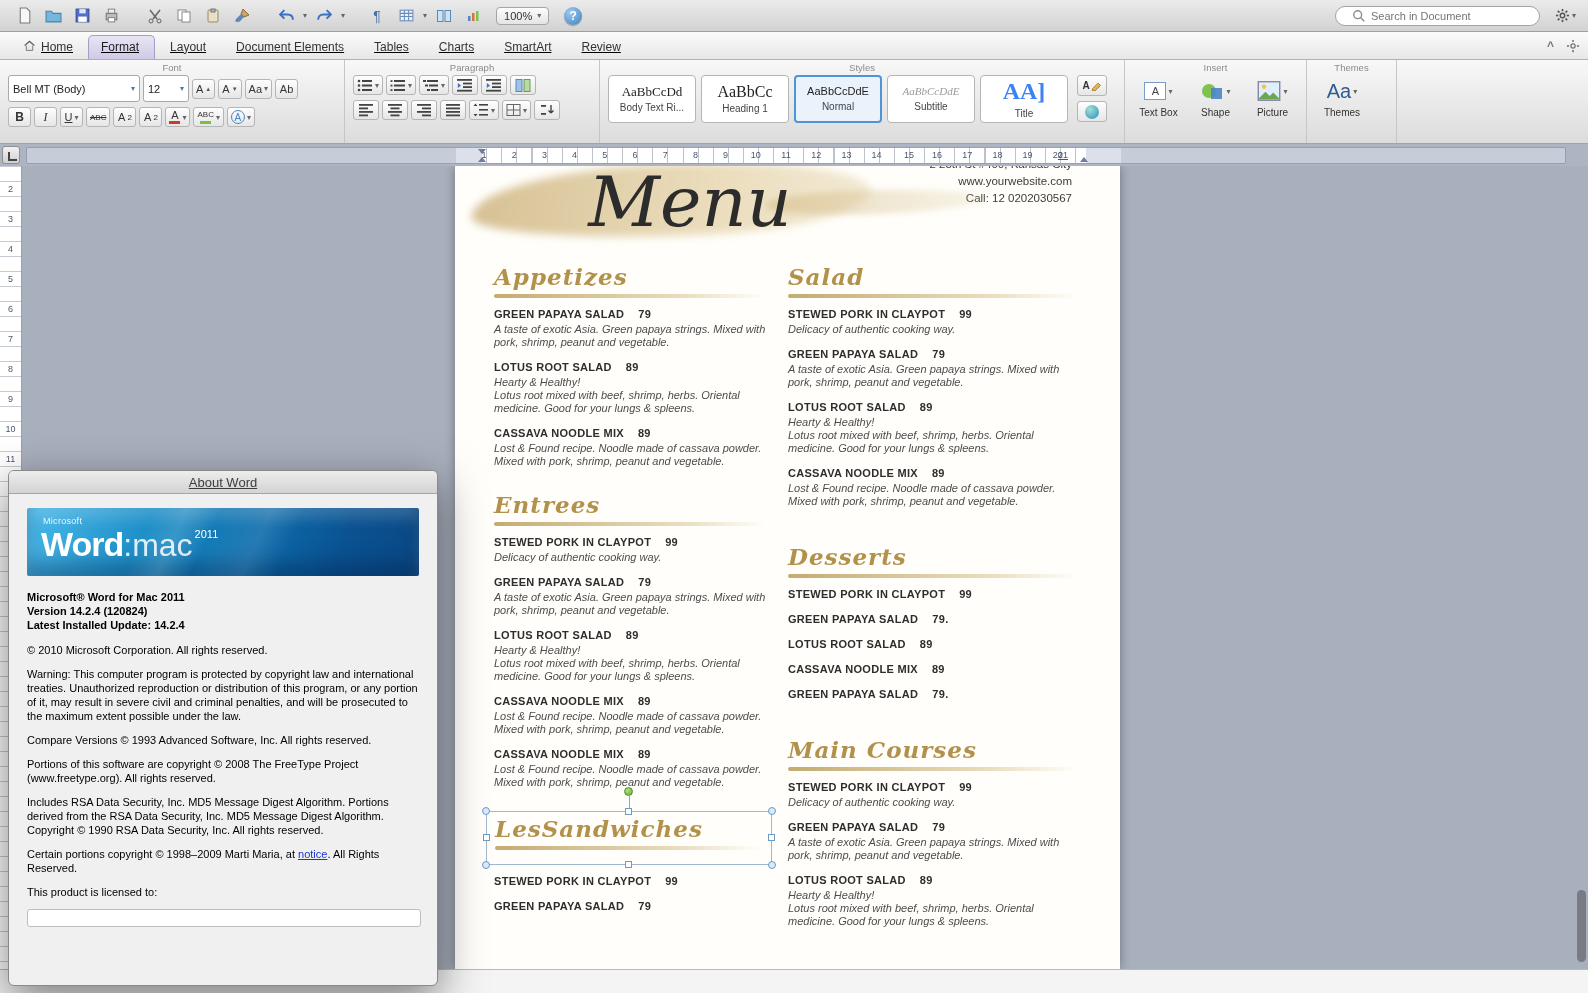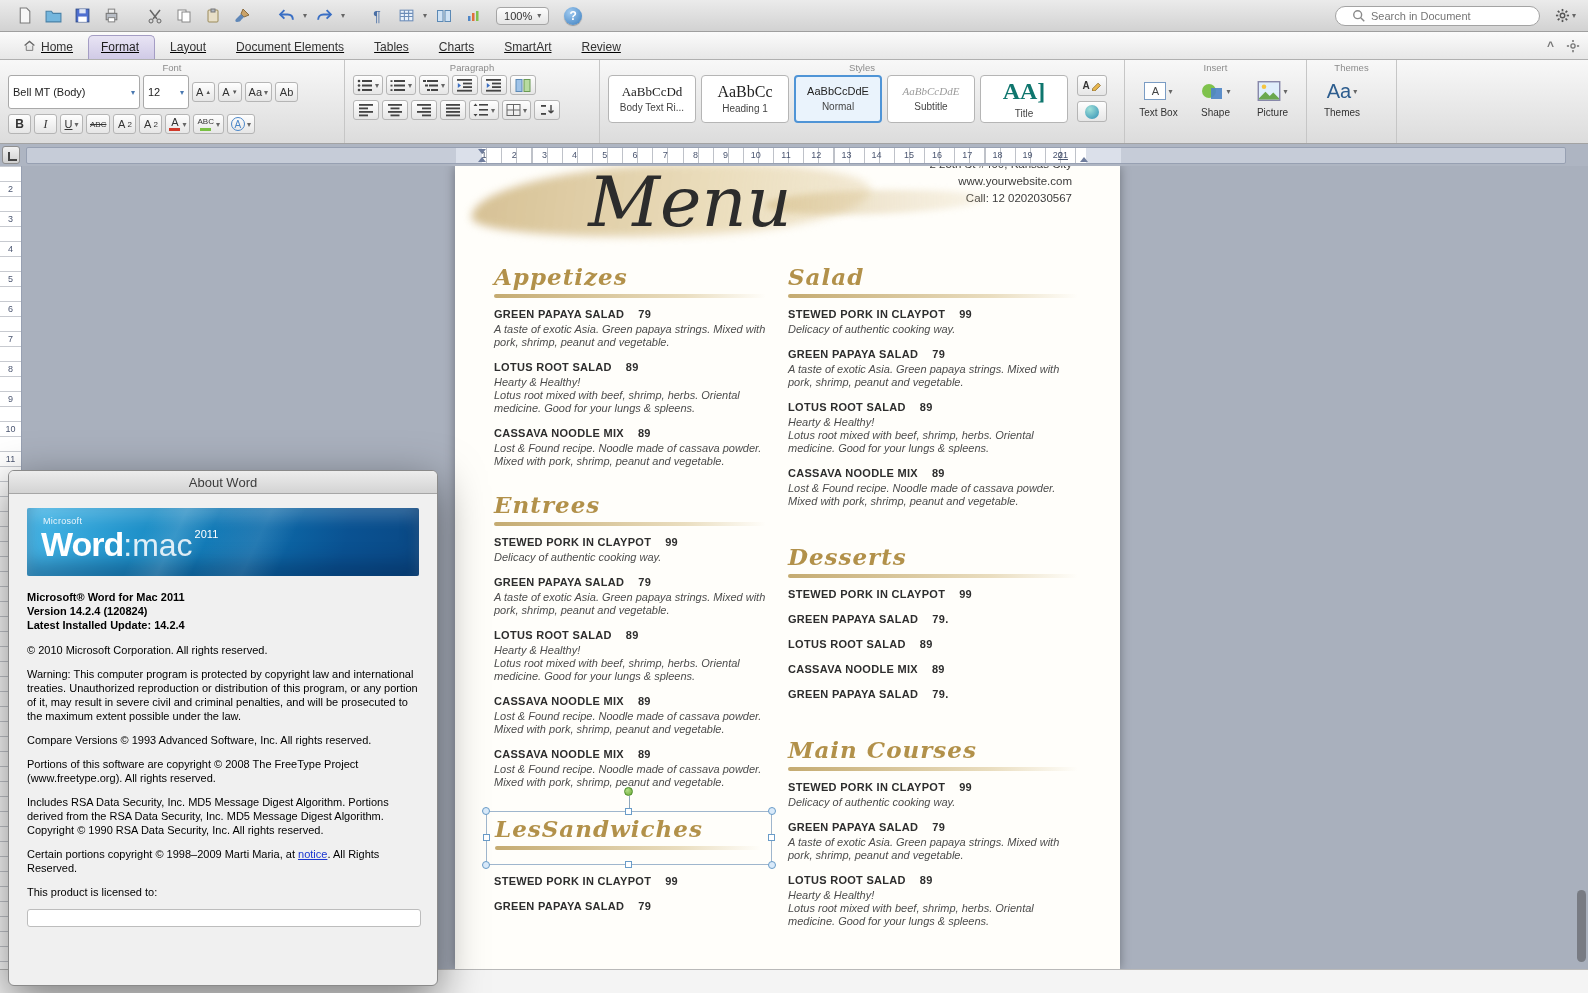--- a/index.html
+++ b/index.html
@@ -35,22 +35,22 @@
   .tab.active { background:linear-gradient(#e8e4f4,#d0cae6); border:1px solid #a49dc4; border-bottom:none; color:#1f1f1f;padding-left:12px; }
   .tabbar-right { margin-left:auto; display:flex; gap:12px; align-items:center; padding-bottom:6px; color:#777; }
   .chev-up { font-size:0; } .chev-up::after { content:"^"; font-size:12px; font-weight:bold; color:#777; }
 
   
   .ribbon { position:absolute; top:60px; left:0; right:0; height:84px;
     background:linear-gradient(#f8f8f8,#dcdcdc); border-bottom:1px solid #a3a3a3; display:flex; z-index:8; }
   .rgroup { position:relative; padding:15px 8px 4px; border-right:1px solid #c6c6c6; }
   .rgroup-label { position:absolute; top:2px; left:0; right:0; text-align:center; font-size:9.5px; color:#8b8b8b; }
   .rrow { display:flex; align-items:center; gap:3px; margin-bottom:5px; }
-  .combo { background:#fff; border:1px solid #a9a9a9; border-radius:3px; height:20px; font-size:11px; color:#222;
-    display:flex; align-items:center; padding:16px 4px; justify-content:space-between; }
+  .combo { background:#fff; border:1px solid #a9a9a9; border-radius:3px; height:27px; font-size:11px; color:#222;
+    display:flex; align-items:center; padding:2px 4px; justify-content:space-between; }
   .combo .drop::after { color:#4a78b0; }
   .rbtn { height:20px; min-width:23px; border:1px solid #b5b5b5; border-radius:3px;
     background:linear-gradient(#fefefe,#e6e6e6); display:flex; align-items:center; justify-content:center;
     font-size:11px; color:#333; padding:0 3px; gap:2px; }
   .rbtn.small-ic { min-width:26px; }
   .rbtn b { font-size:12px; } .rbtn i { font-family:"Liberation Serif",serif; font-size:12px; }
   .rbtn sup, .rbtn sub { font-size:8px; }
   .colorbar { display:block; width:11px; height:3px; margin-top:1px; }
   .stack { display:flex; flex-direction:column; align-items:center; line-height:10px; }
   .circle-a { width:14px; height:14px; border:1px solid #4a86c8; border-radius:50%; color:#4a86c8; font-size:10px;
@@ -58,21 +58,21 @@
   .tiny-tri { font-size:0; } .tiny-tri.up::after { content:"▲"; font-size:6px; color:#555; }
   .tiny-tri.dn::after { content:"▼"; font-size:6px; color:#555; }
 
   .style-gallery { display:flex; align-items:flex-start; }
   .chip { width:88px; height:48px; background:#fff; border:1px solid #b5b5b5; border-radius:4px;
     display:flex; flex-direction:column; align-items:center; justify-content:center; margin-right:5px; }
   .chip .preview { font-family:"Liberation Serif",serif; font-size:13px; color:#222; line-height:1.05; white-space:nowrap; }
   .chip.heading .preview { font-size:16px; }
   .chip.normal .preview { font-family:"Liberation Sans",sans-serif; font-size:11px; }
   .chip.subtitle .preview { color:#9a9a9a; font-style:italic; font-size:11px; }
-  .chip.title .preview { color:#0f766e; font-size:24px; font-weight:bold; }
+  .chip.title .preview { color:#3b82f6; font-size:24px; font-weight:bold; }
   .chip .cname { font-size:10px; color:#444; margin-top:3px; white-space:nowrap; }
   .chip.selected { border:2px solid #4f94d6; background:#eaf3fc; }
   .style-extra { display:flex; flex-direction:column; gap:5px; margin-left:4px; }
   .mini-btn { width:30px; height:21px; border:1px solid #b5b5b5; border-radius:3px;
     background:linear-gradient(#fefefe,#e6e6e6); display:flex; align-items:center; justify-content:center; font-size:10px; gap:1px; }
   .globe { width:14px; height:14px; border-radius:50%; background:radial-gradient(circle at 35% 30%, #9fe0d8, #2f8fb5); }
 
   .insert-btn { width:54px; display:flex; flex-direction:column; align-items:center; gap:3px; font-size:10px; color:#333; padding-top:3px; }
   .insert-ic { height:26px; display:flex; align-items:center; gap:2px; }
   .textbox-glyph { width:22px; height:18px; border:1px solid #7a9cc4; background:#fff; font-size:11px; color:#444;
@@ -142,21 +142,21 @@
 
   .v-scroll { position:absolute; right:1px; top:2px; bottom:2px; width:13px; }
   .v-thumb { position:absolute; right:1px; top:722px; height:72px; width:9px; background:rgba(60,60,60,0.45); border-radius:5px; }
 
   .bottom-bar { position:absolute; left:0; right:0; bottom:0; height:24px; background:#f4f4f4; border-top:1px solid #b9b9b9; z-index:6; }
 
   
   .about-dialog { position:absolute; left:8px; top:470px; width:430px; height:516px; background:#f0f0f0;
     border:1px solid #8a8a8a; border-radius:6px; box-shadow:0 14px 45px rgba(0,0,0,0.5); z-index:50; overflow:hidden; }
   .ad-titlebar { height:23px; background:linear-gradient(#ededed,#d3d3d3); border-bottom:1px solid #a6a6a6;
-    display:flex; align-items:center; justify-content:center; font-size:13px; color:#3c3c3c; }
+    display:flex; align-items:center; justify-content:center; font-size:13px; color:#3c3c3c;text-decoration:underline; }
   .ad-body { padding:14px 18px 0; }
   .word-logo { height:68px; border-radius:2px; margin-bottom:14px; position:relative; overflow:hidden;
     background:linear-gradient(105deg, #49b9e9 0%, #1b8dc6 32%, #0d6cab 58%, #0a5292 80%, #0a4884 100%);
     box-shadow:inset 0 -14px 18px rgba(0,30,70,0.35), inset 0 10px 14px rgba(255,255,255,0.18); }
   .word-logo::after { content:""; position:absolute; inset:0;
     background:linear-gradient(115deg, transparent 30%, rgba(255,255,255,0.14) 38%, transparent 46%, rgba(255,255,255,0.10) 58%, transparent 66%); }
   .wl-ms { position:absolute; left:16px; top:8px; font-size:9px; color:#eaf5fc; letter-spacing:0.3px; }
   .wl-main { position:absolute; left:14px; top:17px; white-space:nowrap; z-index:2; }
   .wl-word { font-size:34px; font-weight:bold; color:#fff; letter-spacing:-1px; }
   .wl-mac { font-size:32px; color:rgba(255,255,255,0.85); }

